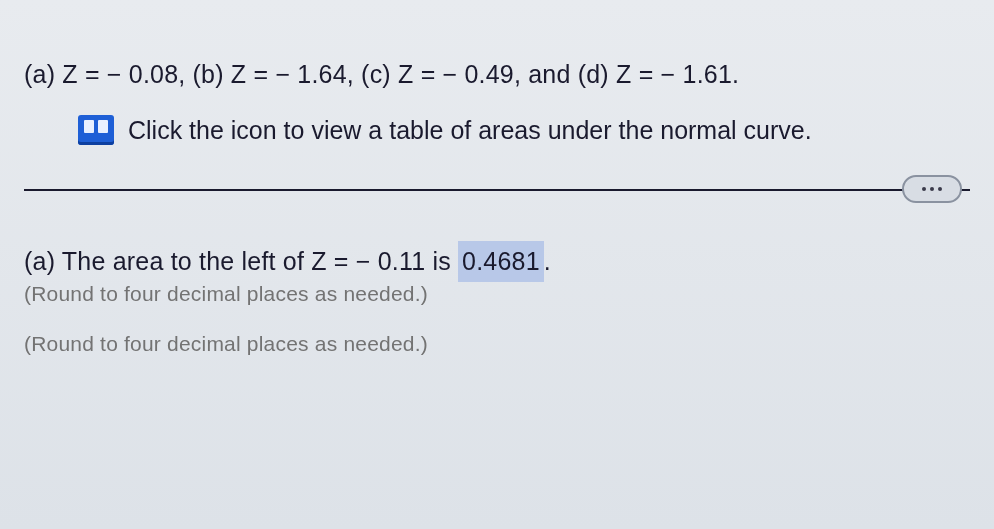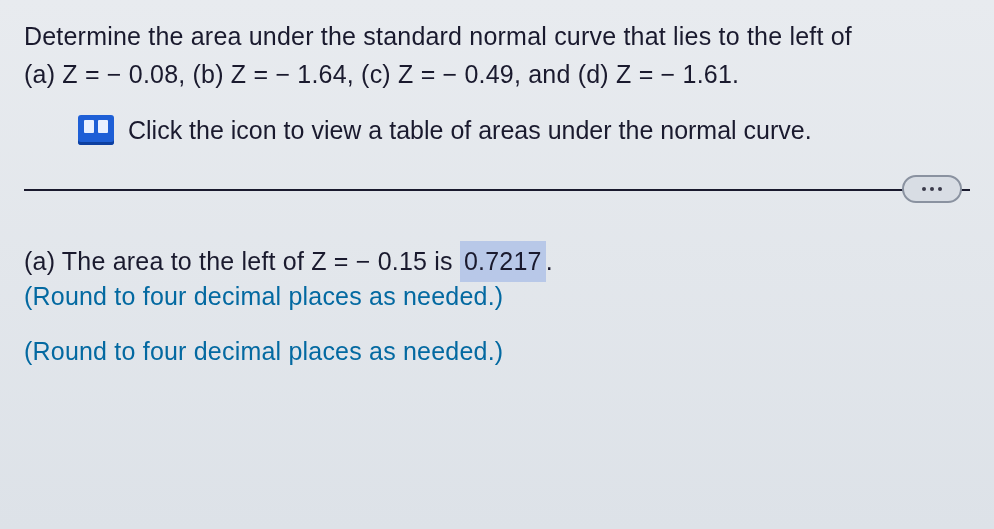--- a/index.html
+++ b/index.html
@@ -118,50 +118,50 @@
     .input-box {
       display: inline-block;
       width: 34px;
       height: 30px;
       border: 2px solid #5a6070;
       background: #e8ebef;
       vertical-align: middle;
       margin: 0 2px;
     }
     .instruction {
-      font-size: 25px;
-      color: #0369a1;
+      font-size: 21px;
+      color: #737373;
       letter-spacing: 0.2px;
     }
   </style>
 </head>
 <body>
 
 <div class="question-prompt">
-  <span>Determine the area under the standard normal curve that lies to the left of</span><br>
+  <br>
   <span>(a) Z = − 0.08, (b) Z = − 1.64, (c) Z = − 0.49, and (d) Z = − 1.61.</span>
 </div>
 
 <div class="icon-row">
   <div class="book-icon"></div>
   <span class="icon-text">Click the icon to view a table of areas under the normal curve.</span>
 </div>
 
 <div class="divider-row">
   <div class="divider-line"></div>
   <div class="dots-button">
     <span class="dot"></span>
     <span class="dot"></span>
     <span class="dot"></span>
   </div>
 </div>
 
 <div class="answer-block">
   <div class="answer-line">
-    <span>(a) The area to the left of Z = − 0.15 is</span>
-    <span class="highlighted-value">0.7217</span><span>.</span>
+    <span>(a) The area to the left of Z = − 0.11 is</span>
+    <span class="highlighted-value">0.4681</span><span>.</span>
   </div>
   <div class="instruction">(Round to four decimal places as needed.)</div>
 </div>
 
 <div class="answer-block">
   <div class="instruction">(Round to four decimal places as needed.)</div>
 </div>
 
 </body></html>

